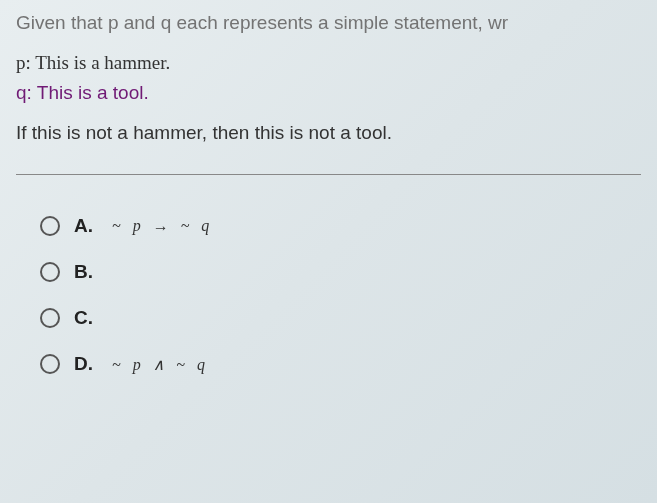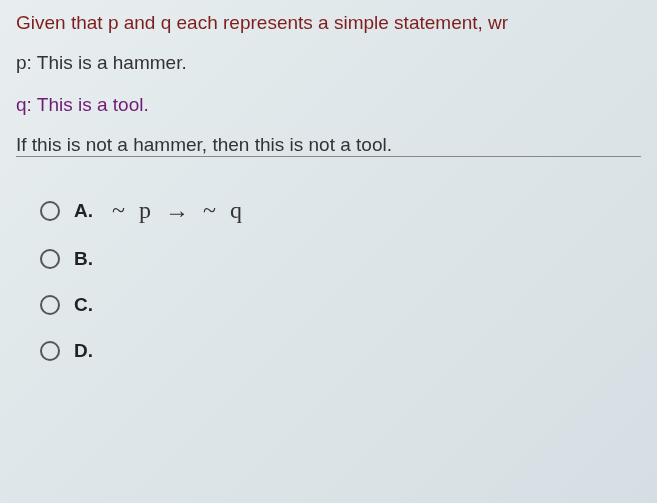--- a/index.html
+++ b/index.html
@@ -11,36 +11,38 @@
       width: 657px;
       height: 503px;
       background: linear-gradient(135deg, #e8eef0 0%, #dde5e8 50%, #d5dfe3 100%);
       font-family: Arial, sans-serif;
       color: #2a2a2a;
       padding: 12px 16px;
       overflow: hidden;
     }
     .question-prompt {
       font-size: 19px;
-      color: #7f1d1d;
+      color: #737373;
       margin-bottom: 18px;
     }
     .statement-p {
       font-size: 19px;
       color: #333;
-      margin-bottom: 20px;
+      margin-bottom: 8px;
+      font-family: Liberation Serif, serif;
     }
     .statement-q {
       font-size: 19px;
       color: #701a75;
       margin-bottom: 18px;
     }
     .compound-statement {
       font-size: 19px;
       color: #333;
+      margin-bottom: 30px;
     }
     .divider {
       border: none;
       border-top: 1px solid #888;
       margin-bottom: 40px;
     }
     .options {
       padding-left: 24px;
     }
     .option-row {
@@ -57,25 +59,26 @@
       background: transparent;
       flex-shrink: 0;
     }
     .option-letter {
       font-size: 19px;
       font-weight: bold;
       color: #222;
       width: 30px;
     }
     .option-formula {
-      font-size: 24px;
+      font-size: 16px;
       color: #333;
       padding-left: 8px;
       letter-spacing: 4px;
       font-family: 'Times New Roman', serif;
+      font-style: italic;
     }
   </style>
 </head>
 <body>
 
 <div class="question-prompt">Given that p and q each represents a simple statement, wr</div>
 
 <div class="statement-p">p: This is a hammer.</div>
 <div class="statement-q">q: This is a tool.</div>
 
@@ -97,15 +100,16 @@
   </div>
 
   <div class="option-row">
     <div class="radio-circle"></div>
     <span class="option-letter">C.</span>
   </div>
 
   <div class="option-row">
     <div class="radio-circle"></div>
     <span class="option-letter">D.</span>
+    <span class="option-formula">~ p ∧ ~ q</span>
   </div>
 
 </div>
 
 </body></html>

